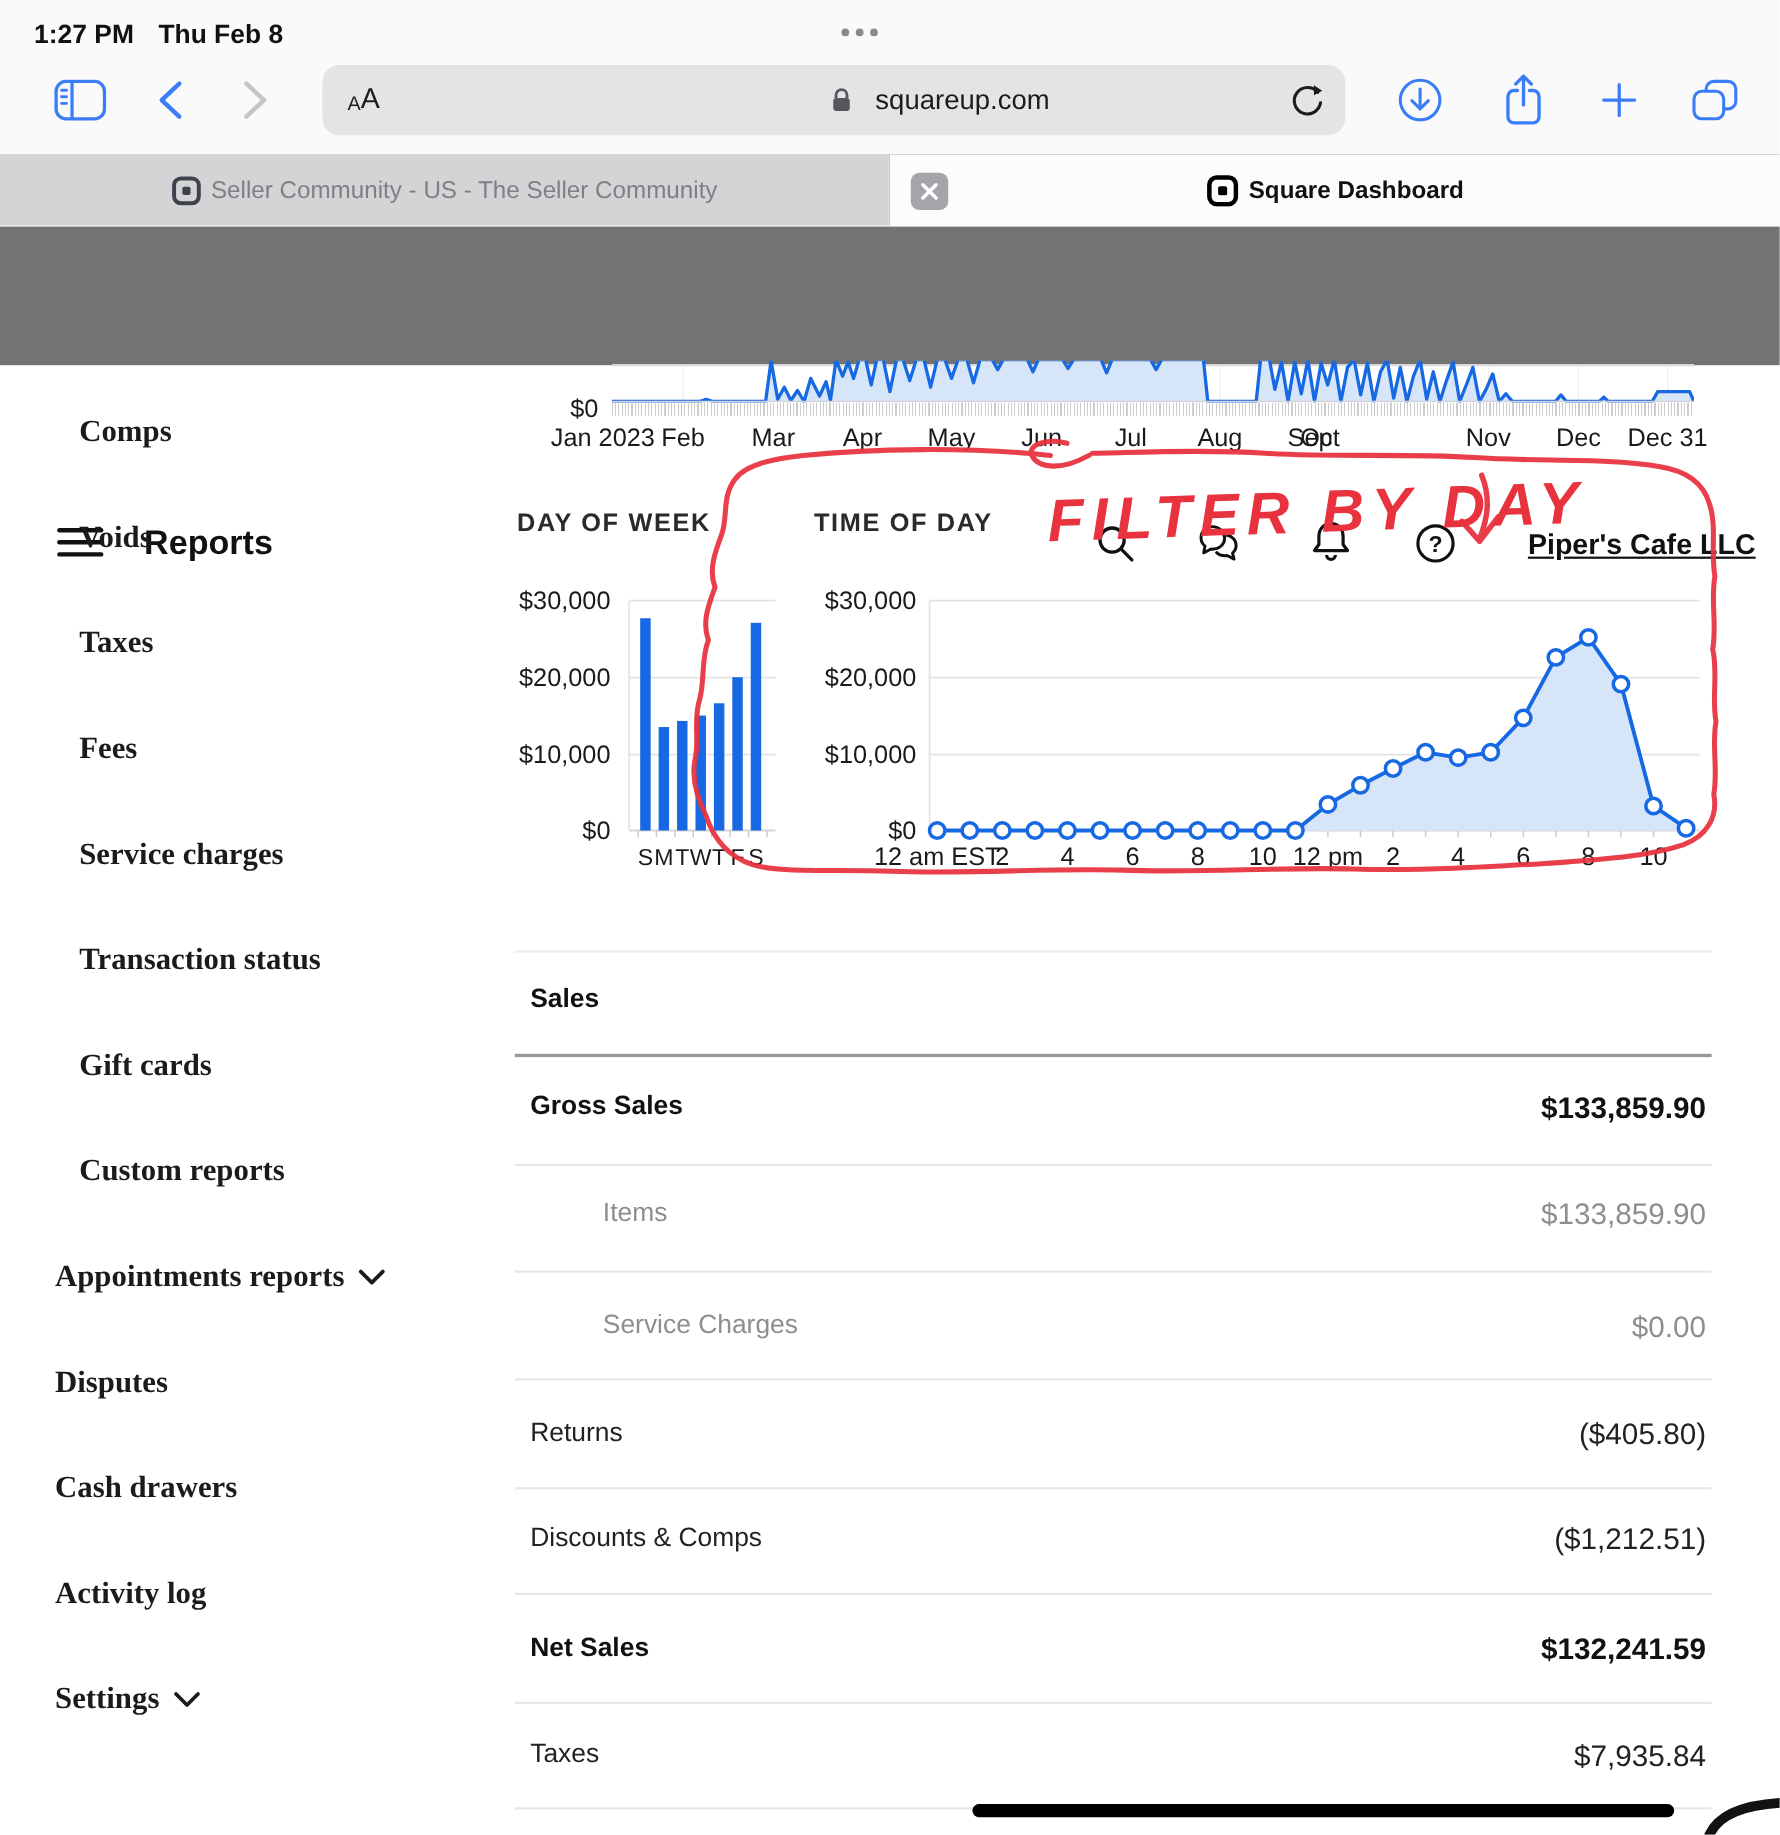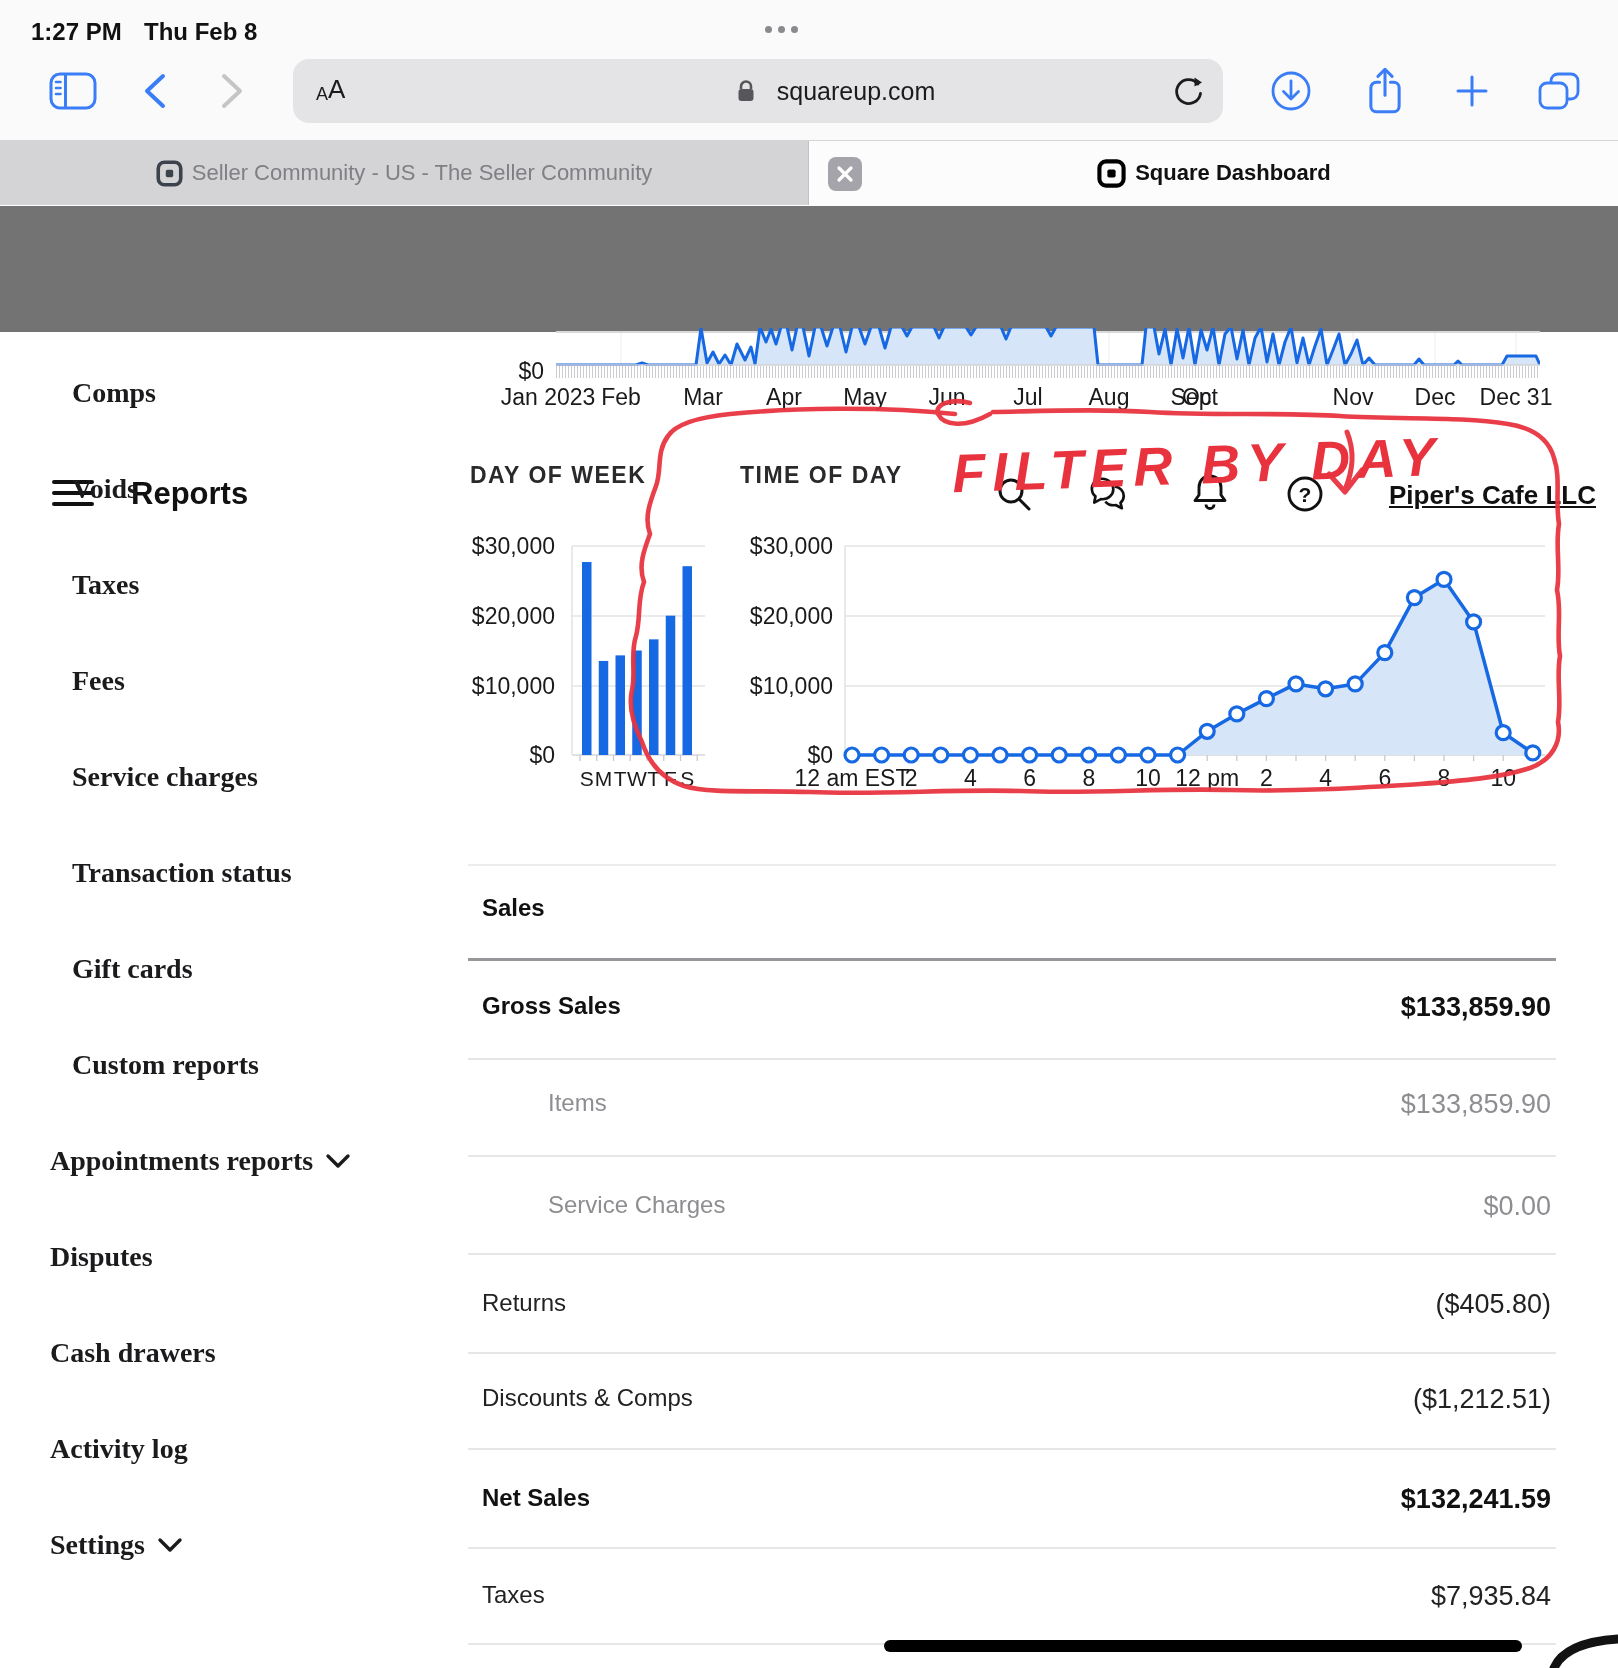--- a/index.html
+++ b/index.html
@@ -7,21 +7,21 @@
        font-family:"Liberation Sans","DejaVu Sans",sans-serif;color:#1b1b1d;}
   .abs{position:absolute;}
   
   #chrome-top{left:0;top:0;width:1618px;height:140px;background:#fafafa;}
   .status-text{top:18px;font-size:24px;font-weight:600;color:#111;}
   #status-dots{left:765px;top:26px;display:flex;gap:6px;}
   #status-dots span{width:7px;height:7px;border-radius:50%;background:#8a8a8e;}
   .tool-btn{display:flex;align-items:center;justify-content:center;}
   #address-bar{left:293px;top:59px;width:930px;height:64px;border-radius:16px;background:#e4e4e6;}
   #reader-btn{left:316px;top:74px;display:flex;align-items:flex-end;color:#1b1b1d;}
-  #url-wrap{left:293px;top:59px;width:1086px;height:64px;display:flex;align-items:center;justify-content:center;gap:22px;}
+  #url-wrap{left:293px;top:59px;width:1086px;height:64px;display:flex;align-items:center;justify-content:center;gap:22px;padding-left:19px;}
   #url-text{font-size:25px;color:#1b1b1d;}
   
   #tab-strip{left:0;top:140px;width:1618px;height:66px;border-top:1px solid #d6d6d8;border-bottom:1px solid #c9c9cb;}
   #tab-left{left:0;top:141px;width:808px;height:64px;background:#d4d4d6;}
   #tab-right{left:808px;top:141px;width:810px;height:64px;background:#fcfcfd;border-left:1px solid #c3c3c5;}
   .tab-inner{position:absolute;top:0;left:0;right:0;bottom:0;display:flex;align-items:center;justify-content:center;gap:9px;}
   #tab-left .tab-title{font-size:22px;color:#7f7f84;max-width:640px;white-space:nowrap;overflow:hidden;}
   #tab-right .tab-title{font-size:22px;color:#111;font-weight:600;white-space:nowrap;}
   #tab-close{left:828px;top:157px;width:34px;height:34px;border-radius:8px;background:#a4a4aa;display:flex;align-items:center;justify-content:center;}
   

